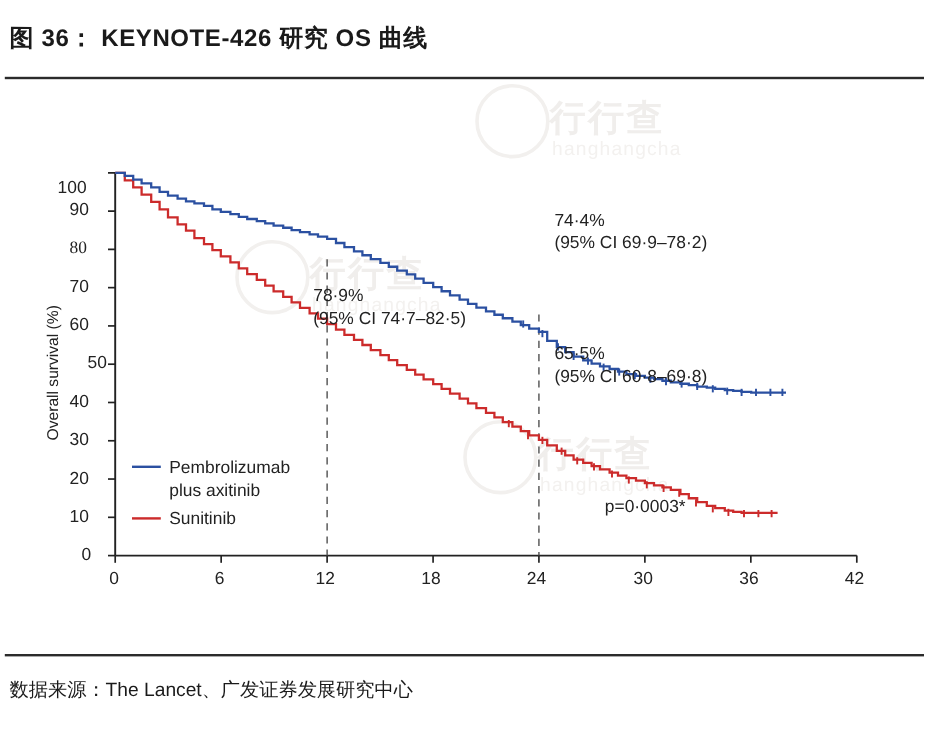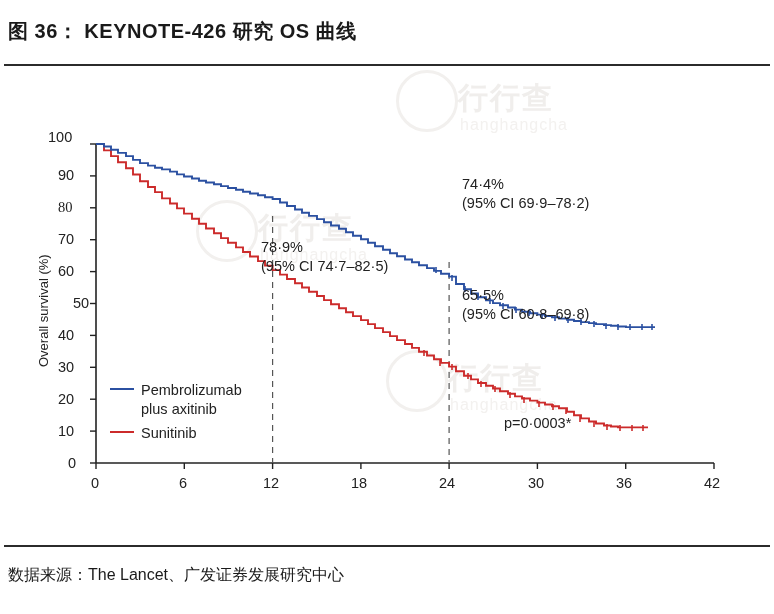--- a/index.html
+++ b/index.html
@@ -227,21 +227,21 @@
       <line x1="642" y1="252" x2="642" y2="258"></line>
       <line x1="652" y1="252" x2="652" y2="258"></line>
     </g>
 
     <line x1="110" y1="317" x2="134" y2="317" stroke="#2b50a1" stroke-width="2"></line>
     <line x1="110" y1="360" x2="134" y2="360" stroke="#cc2b2b" stroke-width="2"></line>
   </svg>
 
   <div class="axis-label-y" style="left:36px; top:295px;">Overall survival (%)</div>
 
-  <div class="tick-text" style="left:48px; top:57px;">100</div>
+  <div class="tick-text" style="left:48px; top:77px;">100</div>
   <div class="tick-text" style="left:58px; top:95px;">90</div>
   <div class="tick-text" style="left:58px; top:127px;font-family:Liberation Serif, serif;">80</div>
   <div class="tick-text" style="left:58px; top:159px;">70</div>
   <div class="tick-text" style="left:58px; top:191px;">60</div>
   <div class="tick-text" style="left:58px; top:223px;margin-left:15px;">50</div>
   <div class="tick-text" style="left:58px; top:255px;">40</div>
   <div class="tick-text" style="left:58px; top:287px;">30</div>
   <div class="tick-text" style="left:58px; top:319px;">20</div>
   <div class="tick-text" style="left:58px; top:351px;">10</div>
   <div class="tick-text" style="left:68px; top:383px;">0</div>

